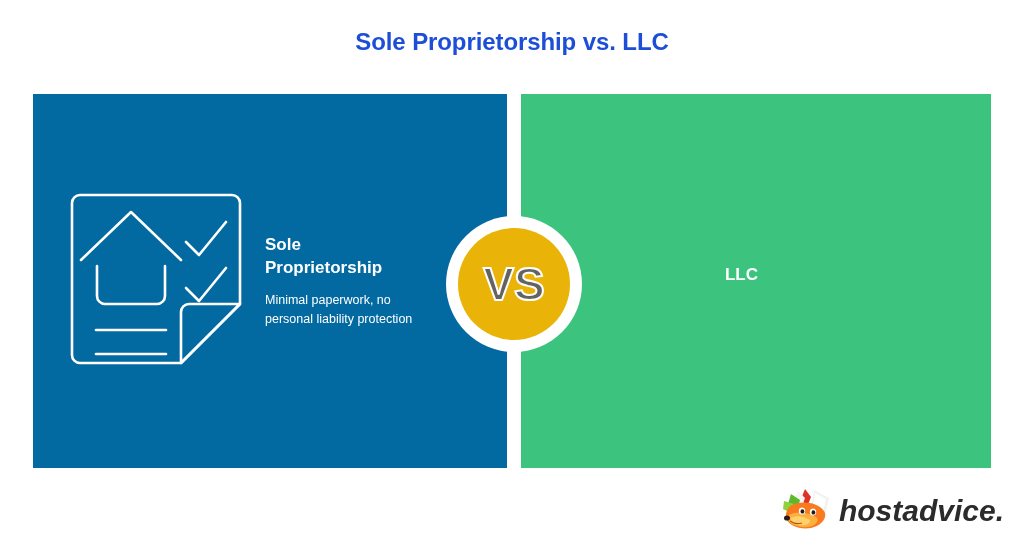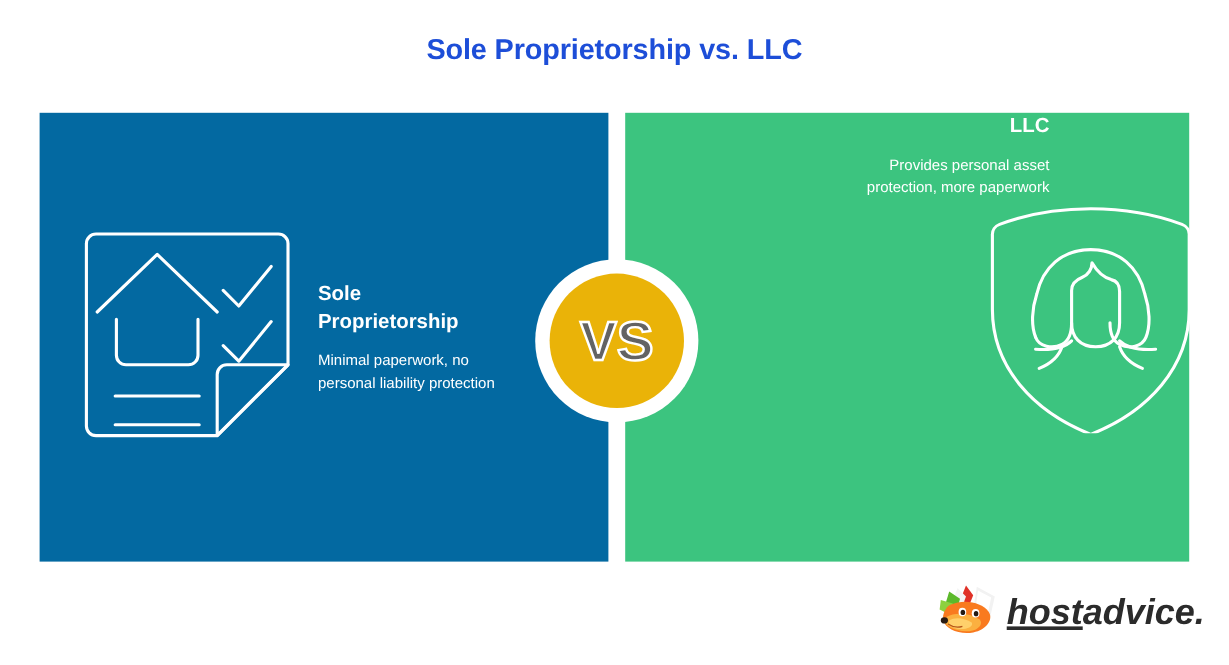--- a/index.html
+++ b/index.html
@@ -76,21 +76,20 @@
   #right-text {
     margin-left: 0px;
     width: 175px;
     text-align: right;
     order: -1;
     margin-right: 0px;
   }
   #panel-right .panel-inner {
     padding-left: 62px;
     box-sizing: border-box;
-    flex-direction: column;
   }
   .panel-heading {
     font-size: 17px;
     font-weight: bold;
     line-height: 1.35;
     margin: 0 0 12px 0;
   }
   .panel-desc {
     font-size: 12.5px;
     font-weight: normal;
@@ -140,21 +139,21 @@
     align-items: center;
     gap: 7px;
   }
   #logo-wordmark {
     font-size: 30px;
     font-style: italic;
     color: #2b2b2b;
     line-height: 1;
     white-space: nowrap;
   }
-  #logo-word-host { font-weight: bold; text-decoration: underline; }
+  #logo-word-host { font-weight: bold; }
   #logo-word-advice { font-weight: bold; }
 </style>
 </head>
 <body>
 
 <div id="page-title">Sole Proprietorship vs. LLC</div>
 
 <div class="panel" id="panel-left">
   <div class="panel-inner">
 
@@ -202,21 +201,20 @@
     </div>
 
   </div>
 </div>
 
 <div class="panel" id="panel-right">
   <div class="panel-inner">
 
     <div class="panel-text" id="right-text">
       <p class="panel-heading">LLC</p>
-      <p class="panel-desc">Provides personal asset protection, more paperwork</p>
     </div>
 
     <div class="panel-icon" id="shield-icon-wrap">
       <svg width="180" height="195" viewBox="0 0 180 195" aria-hidden="true">
         <g fill="none" stroke="#ffffff" stroke-width="2.6" stroke-linecap="round" stroke-linejoin="round">
 
           <path d="M8 30
                    a9 9 0 0 1 6 -9
                    C38 12 62 8 90 8
                    c28 0 52 4 76 13

